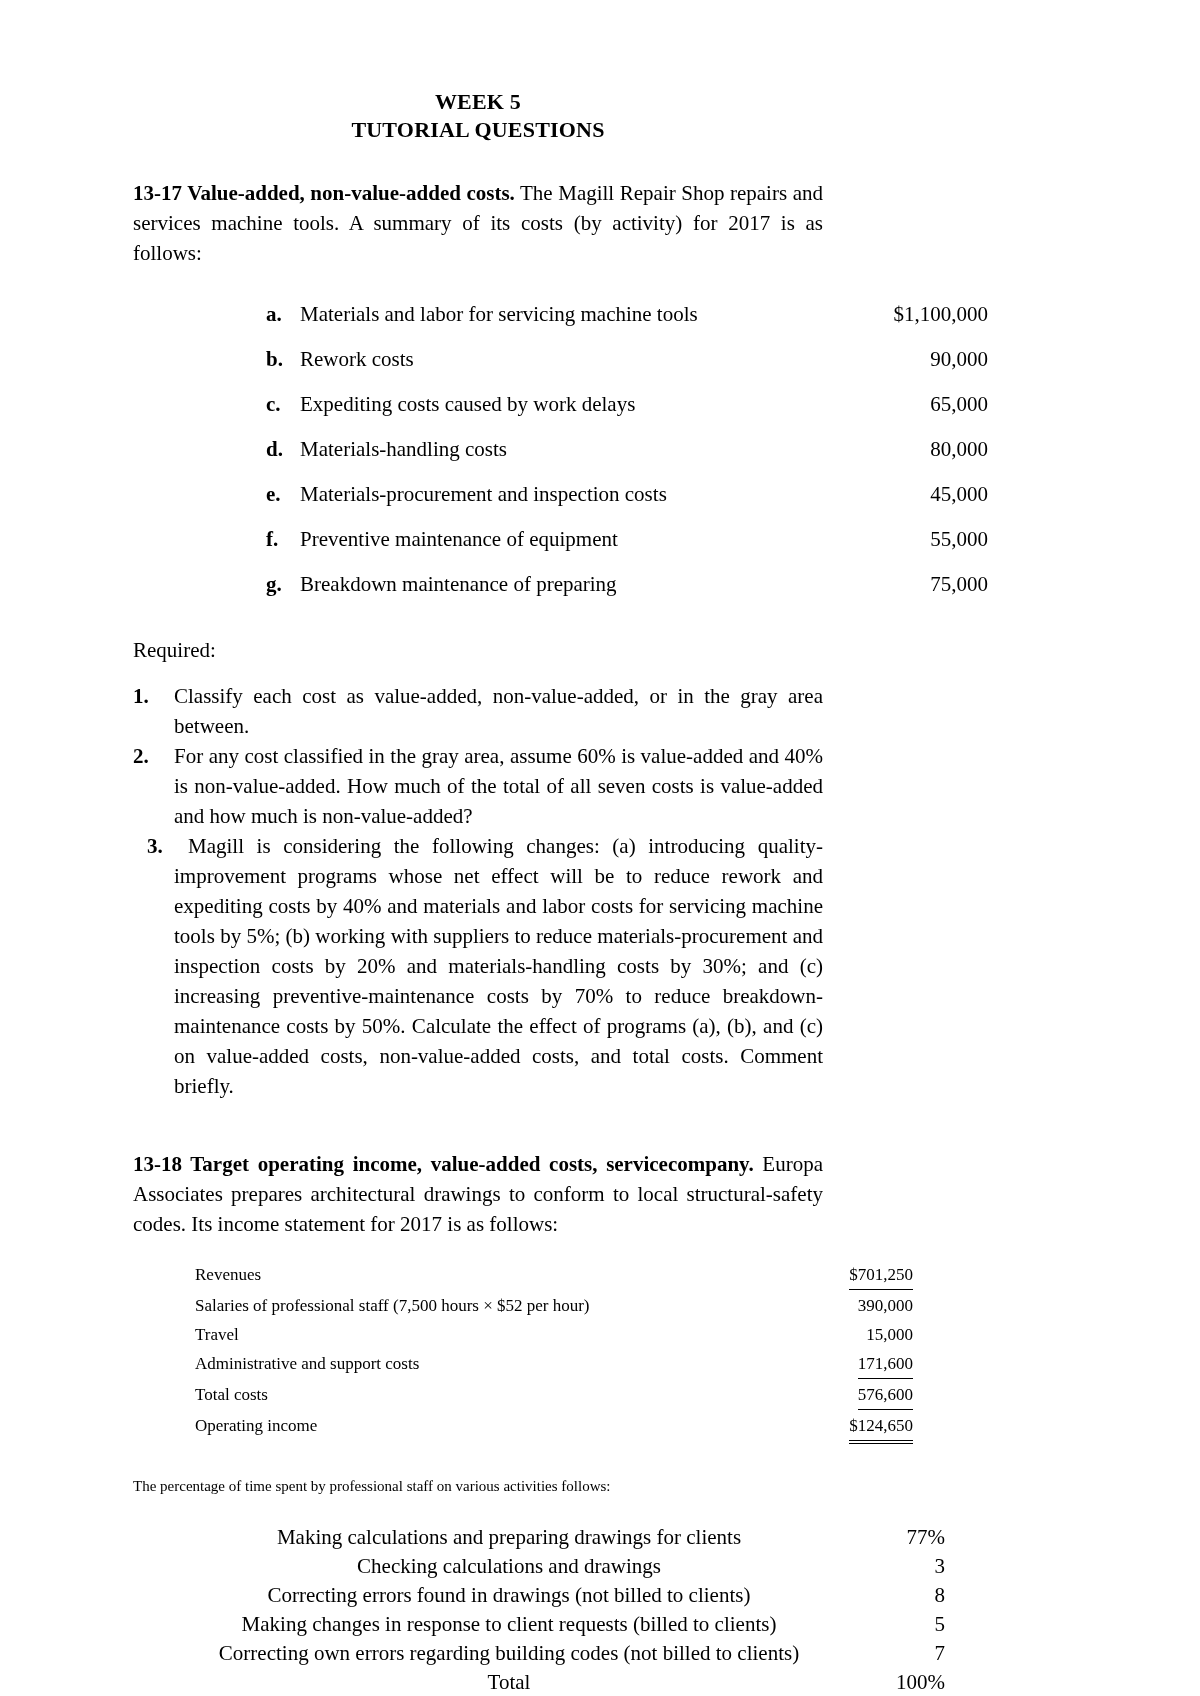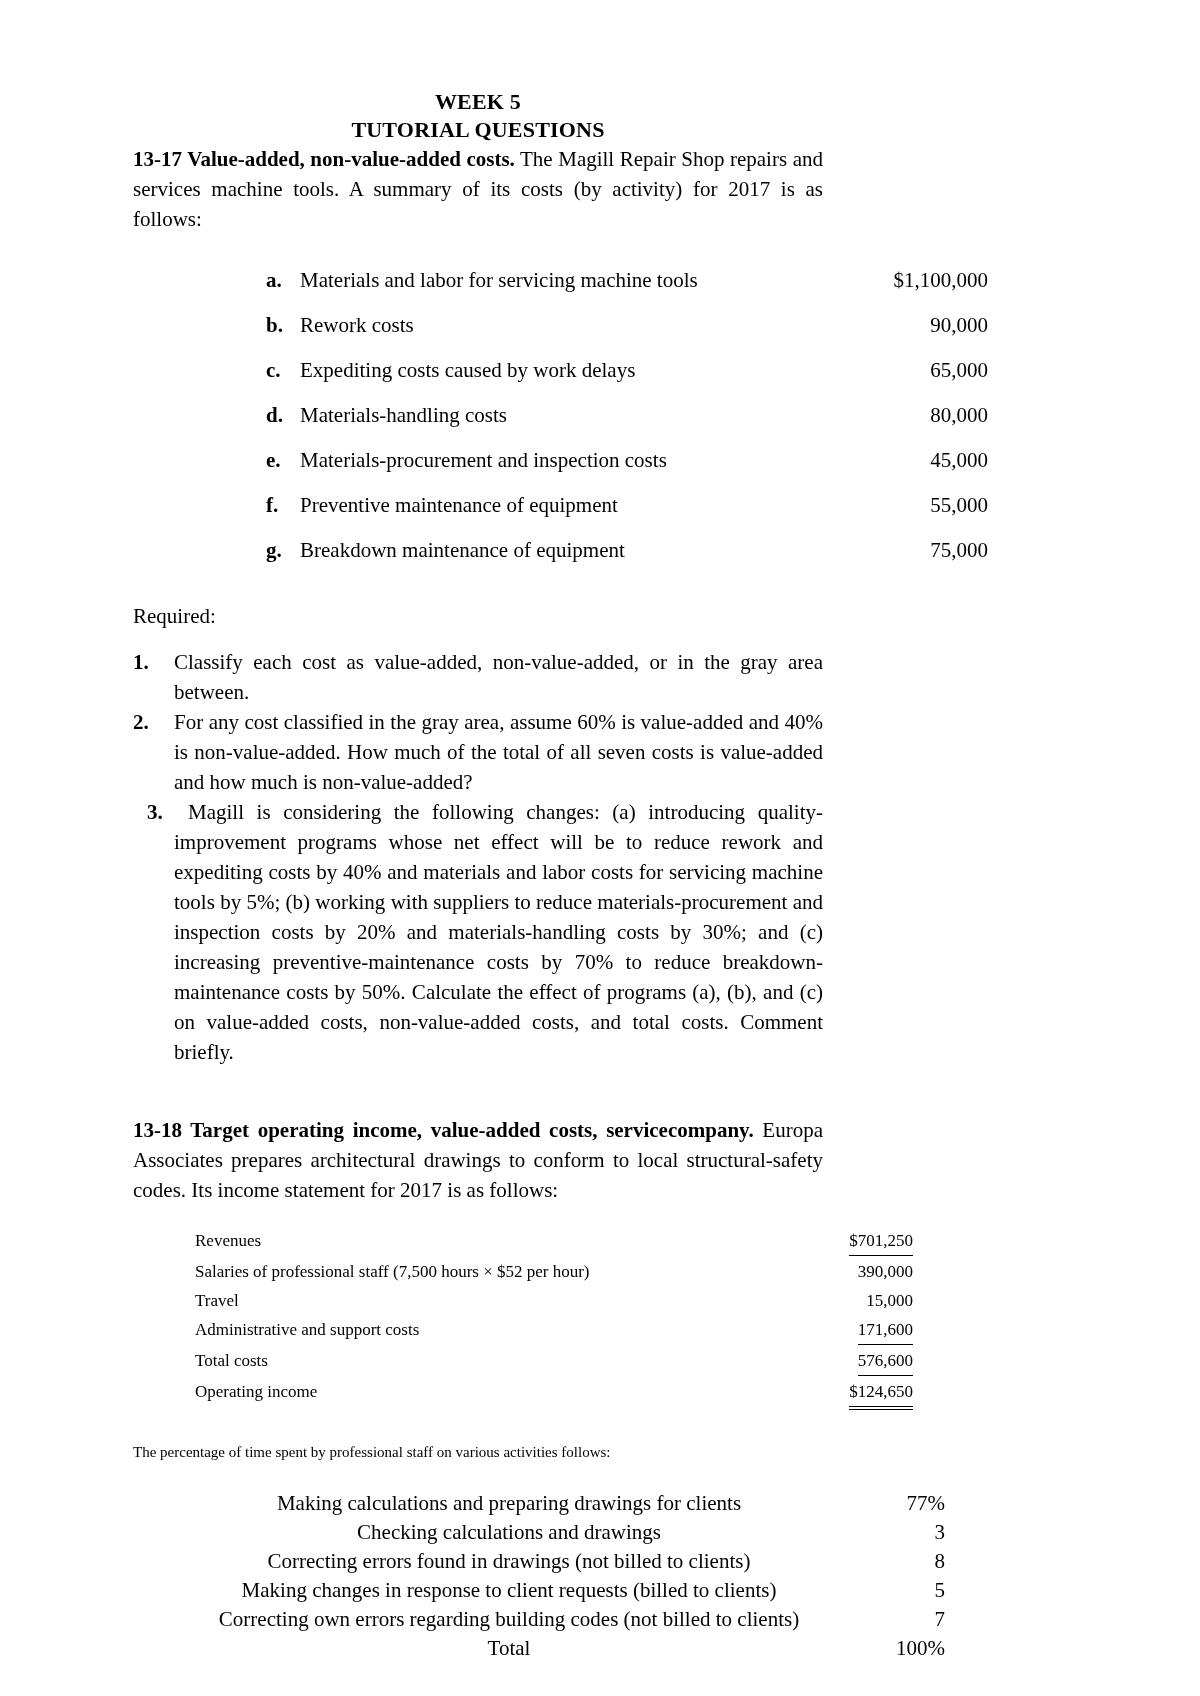--- a/index.html
+++ b/index.html
@@ -22,20 +22,21 @@
     position: relative;
   }
   .doc-title {
     text-align: center;
     font-weight: bold;
     font-size: 22px;
     line-height: 28px;
     letter-spacing: 0.2px;
   }
   .q-block {
+    margin-top: 34px;
   }
   .q-para {
     font-size: 21px;
     line-height: 30px;
     text-align: justify;
     text-justify: inter-word;
     margin: 0;
   }
   .q-para .lead {
     font-weight: bold;
@@ -208,21 +209,21 @@
           <td class="desc">Materials-procurement and inspection costs</td>
           <td class="amt">45,000</td>
         </tr>
         <tr>
           <td class="letter">f.</td>
           <td class="desc">Preventive maintenance of equipment</td>
           <td class="amt">55,000</td>
         </tr>
         <tr>
           <td class="letter">g.</td>
-          <td class="desc">Breakdown maintenance of equipment</td>
+          <td class="desc">Breakdown maintenance of preparing</td>
           <td class="amt">75,000</td>
         </tr>
       </tbody>
     </table>
 
     <div class="required-label">Required:</div>
 
     <ol class="req-list">
       <li>
         <span class="num">1.</span>

